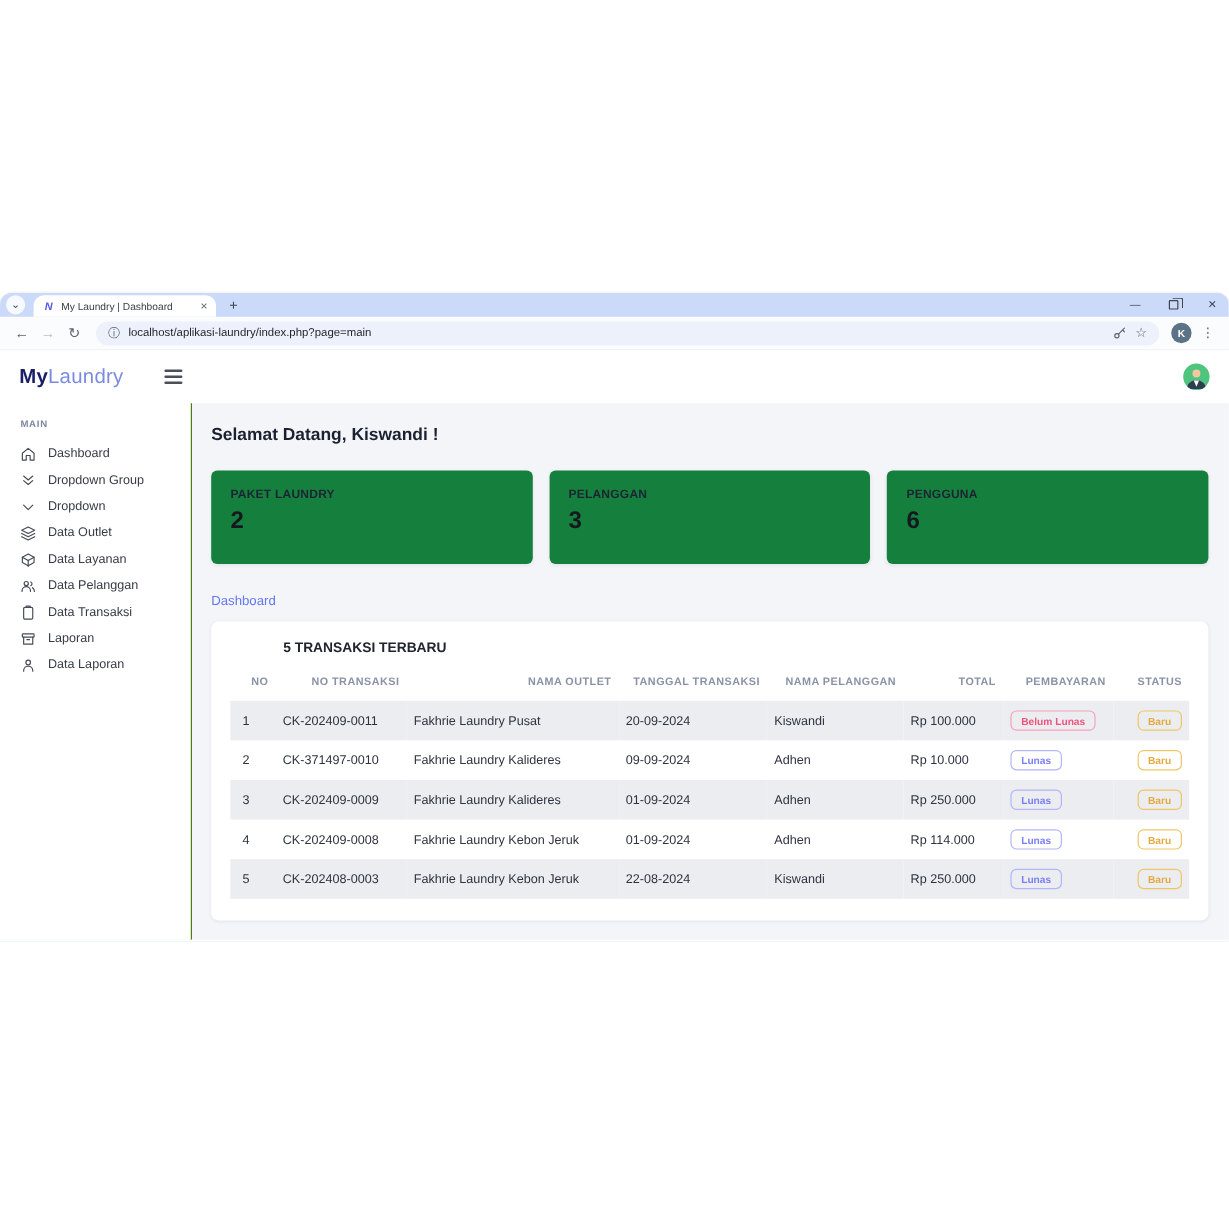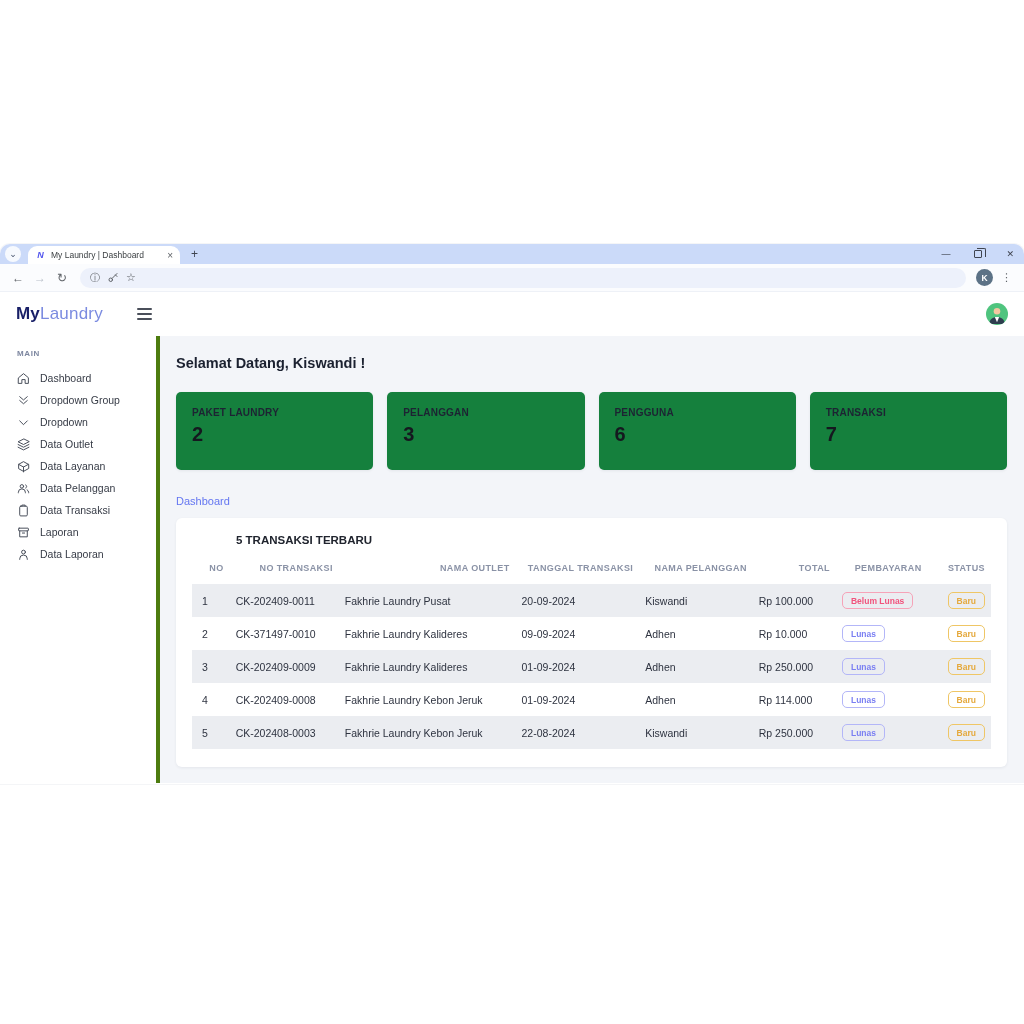--- a/index.html
+++ b/index.html
@@ -33,21 +33,21 @@
   
   .app-header { height:44px; background:#fff; display:flex; align-items:center; padding:0 16px;justify-content:center; }
   .logo { font-size:17px; letter-spacing:.2px; }
   .logo b { color:#181f67; font-weight:bold; }
   .logo span { color:#7b8be0; }
   .hamburger { margin-left:34px; display:flex; flex-direction:column; gap:3px; cursor:pointer; }
   .hamburger i { width:15px; height:2px; background:#4a4f5a; border-radius:1px; }
   .header-avatar { margin-left:auto; width:22px; height:22px; border-radius:50%; background:#4fc47e; overflow:hidden; display:flex; align-items:flex-end; justify-content:center; }
 
   .app-body { display:flex; height:447px; background:#f3f5f9; }
-  .sidebar { width:160px; background:#fff; border-right:4px solid #4d7c0f; padding-top:13px; flex:none; }
+  .sidebar { width:160px; background:#fff; border-right:1px solid #4d7c0f; padding-top:13px; flex:none; }
   .side-section { font-size:8px; font-weight:bold; color:#7d87a0; letter-spacing:.6px; padding:0 17px; margin-bottom:9px; }
   .side-item { display:flex; align-items:center; gap:10px; padding:4.5px 17px; cursor:pointer; }
   .side-ic { width:13px; height:13px; display:flex; align-items:center; color:#454b57; }
   .side-ic svg { width:13px; height:13px; stroke:#454b57; fill:none; stroke-width:1.8; stroke-linecap:round; stroke-linejoin:round; }
   .side-label { font-size:10.5px; color:#363b46; }
 
   .main { flex:1; padding:19px 17px 0 16px; overflow:hidden; }
   .welcome { font-size:14.5px; font-weight:bold; color:#1b2130; margin-bottom:21px; }
   .stats { display:flex; gap:14px; }
   .stat-card { flex:1; background:#15803d; border-radius:5px; padding:15px 16px 24px; box-shadow:0 1px 3px rgba(30,40,60,.07); }
@@ -87,20 +87,21 @@
       <span class="win-glyph">✕</span>
     </div>
   </div>
 
   <div class="toolbar">
     <span class="nav-ic">←</span>
     <span class="nav-ic fwd">→</span>
     <span class="nav-ic">↻</span>
     <div class="omnibox">
       <span class="omni-info">ⓘ</span>
+      <span class="omni-url">localhost/aplikasi-laundry/index.php?page=main</span>
       <span class="omni-ic">
         <svg width="12" height="12" viewBox="0 0 24 24" fill="none" stroke="#5f6368" stroke-width="2" stroke-linecap="round">
             <circle cx="7.5" cy="15.5" r="3.5"></circle>
             <path d="M10.5 12.5 20 3m-3 3 3 3"></path>
           </svg>
       </span>
       <span class="omni-star">☆</span>
     </div>
     <div class="profile-k">K</div>
     <span class="dots">⋮</span>
@@ -220,24 +221,20 @@
             <div class="stat-label">PAKET LAUNDRY</div>
             <div class="stat-value">2</div>
           </div>
           <div class="stat-card">
             <div class="stat-label">PELANGGAN</div>
             <div class="stat-value">3</div>
           </div>
           <div class="stat-card">
             <div class="stat-label">PENGGUNA</div>
             <div class="stat-value">6</div>
-          </div>
-          <div class="stat-card">
-            <div class="stat-label">TRANSAKSI</div>
-            <div class="stat-value">7</div>
           </div>
         </div>
       <div class="breadcrumb">Dashboard</div>
       <div class="table-card">
         <div class="table-title">5 TRANSAKSI TERBARU</div>
         <table>
           <colgroup>
               <col style="width:38px">
               <col style="width:110px">
               <col style="width:178px">

